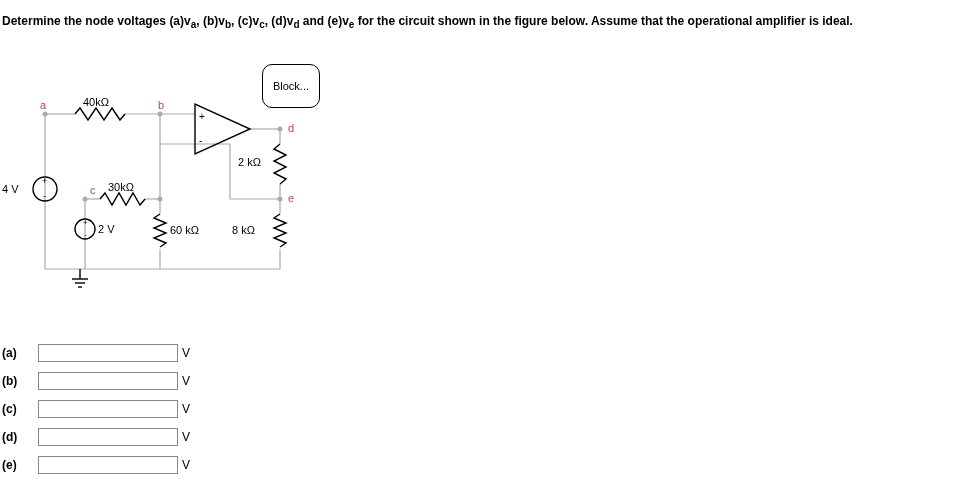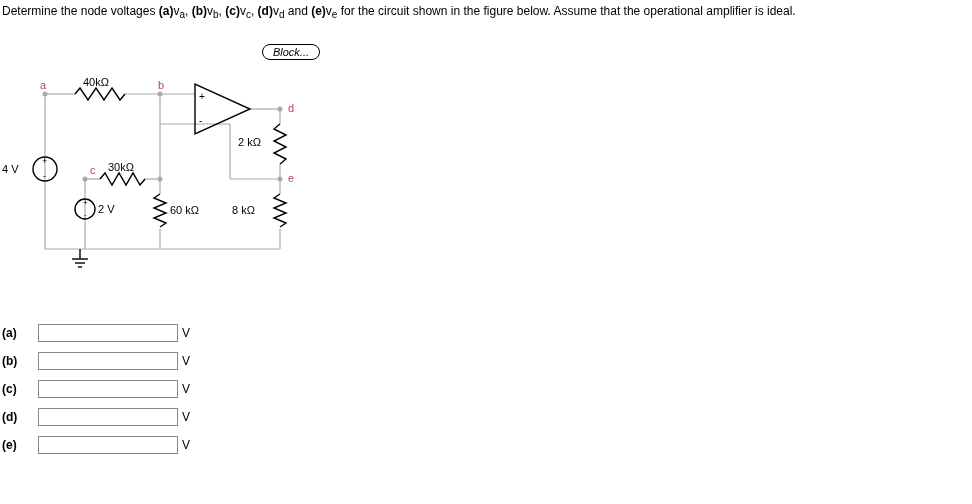--- a/index.html
+++ b/index.html
@@ -1,20 +1,20 @@
 <!DOCTYPE html>
 <html><head>
   <meta charset="utf-8">
   <style>
     * { margin: 0; padding: 0; box-sizing: border-box; }
     body { font-family: Arial, sans-serif; font-size: 12px; width: 972px; height: 504px; background: #fff; color: #000; }
-    .prompt { padding: 4px 2px; font-size: 12px; }
+    .prompt { padding: 14px 2px; font-size: 12px; font-weight: bold; }
     .sub { vertical-align: sub; font-size: 10px; }
     .diagram-area { position: relative; width: 350px; height: 240px; margin-left: 0; margin-top: 20px; }
-    .block-btn { position: absolute; top: 0; right: 30px; border: 1px solid #000; border-radius: 10px; padding: 1px 10px; font-size: 11px; background: #fff; cursor: pointer; font-style: italic; }
+    .block-btn { position: absolute; top: 0; right: 30px; border: 1px solid #000; border-radius: 10px; padding: 15px 10px; font-size: 11px; background: #fff; cursor: pointer; }
     svg { position: absolute; top: 20px; left: 0; }
     .answers { margin-top: 40px; margin-left: 2px; }
     .answer-row { display: flex; align-items: center; margin-bottom: 10px; font-size: 12px; }
     .label-col { width: 36px; }
     .input-col input { width: 140px; height: 18px; border: 1px solid #888; padding: 0 2px; font-size: 11px; }
     .unit-col { margin-left: 4px; }
   </style>
 </head>
 <body>
 

